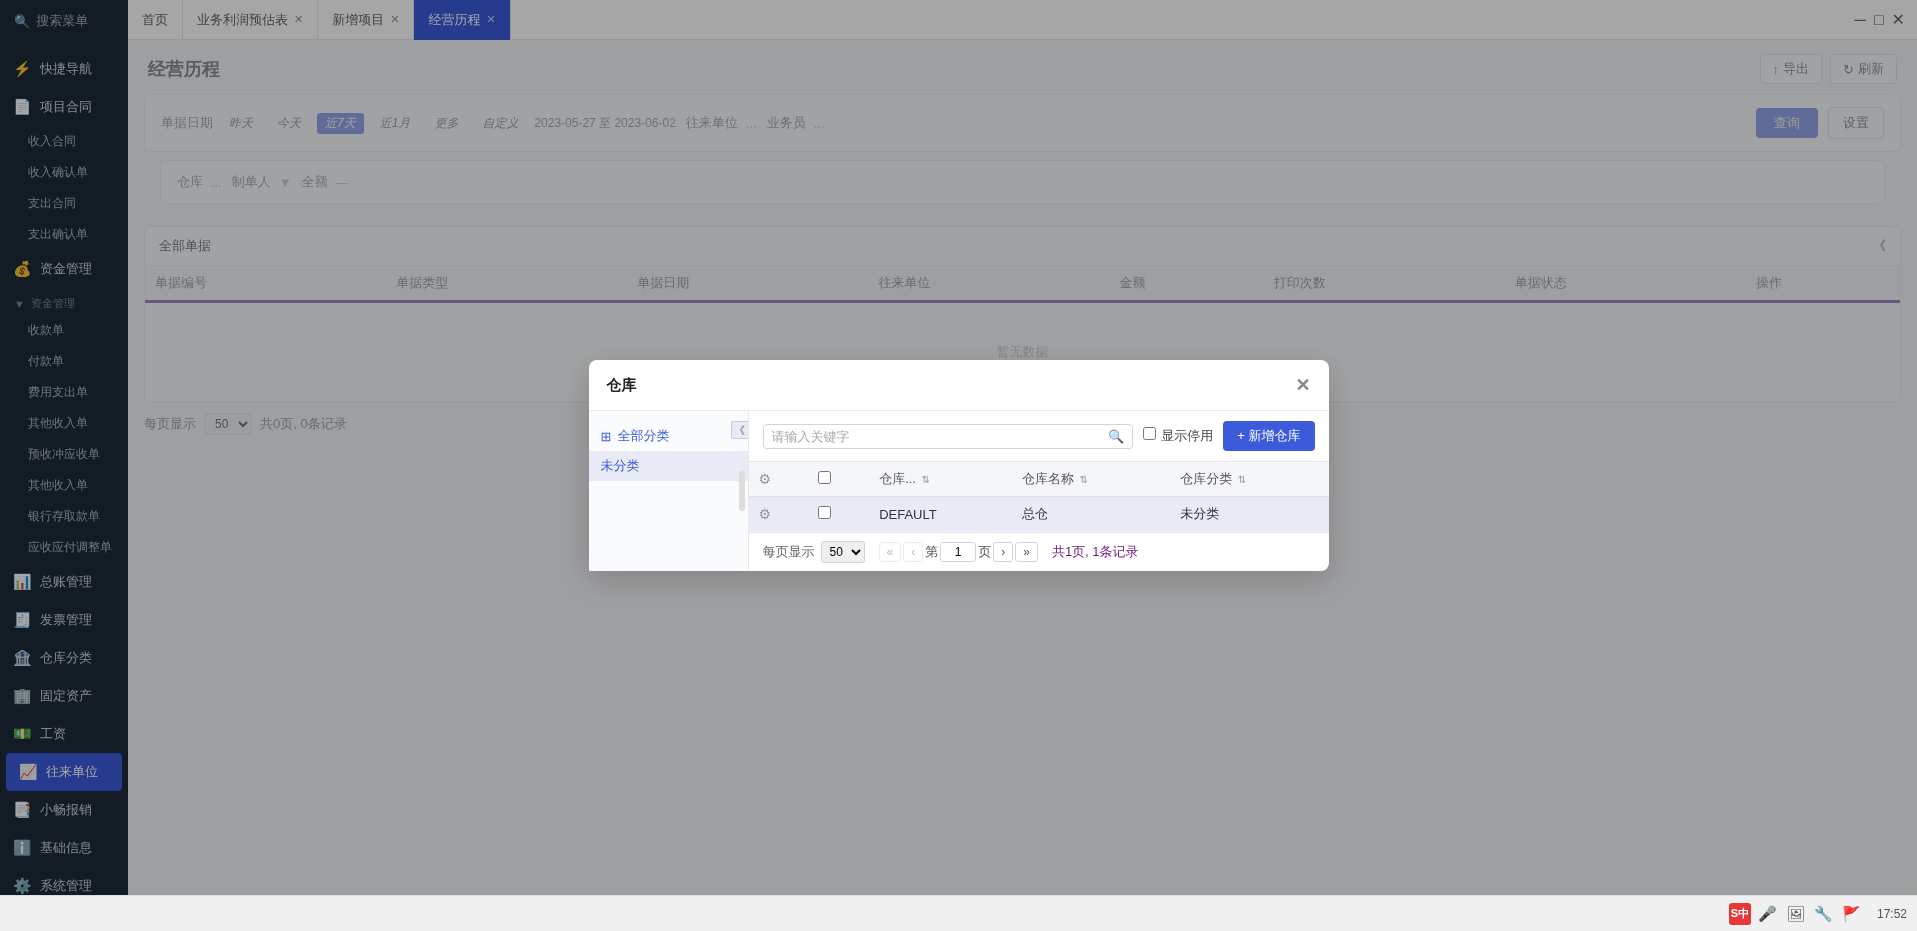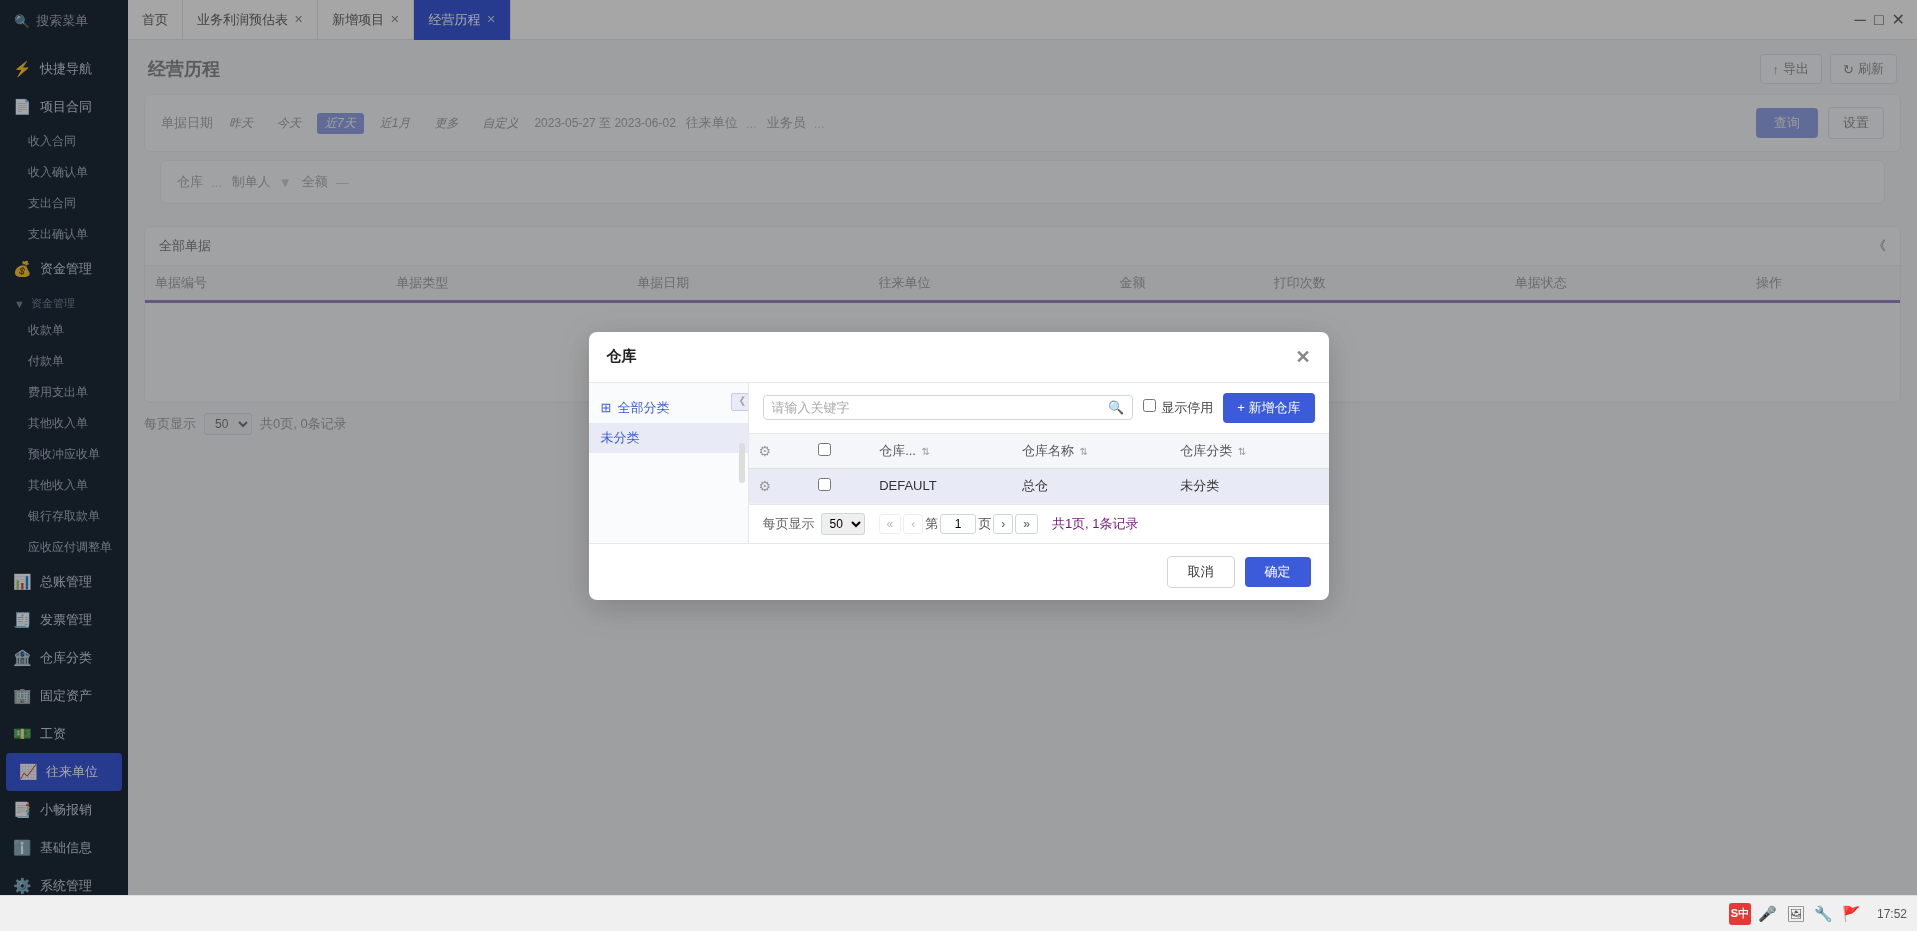--- a/index.html
+++ b/index.html
@@ -475,24 +475,20 @@
             <input type="text" class="page-input" value="1" style="">
             <span>页</span>
             <button class="page-btn">›</button>
             <button class="page-btn">»</button>
           </div>
           <span class="page-info">共1页, 1条记录</span>
         </div>
       </div>
     </div>
 
-    <div class="dialog-footer">
-      <button class="btn-cancel">取消</button>
-      <button class="btn-confirm">确定</button>
-    </div>
   </div>
 </div>
 
 <div class="taskbar">
   <div class="systray">
     <div class="systray-icon" style="background:#e53935; color:#fff; border-radius:3px; font-size:11px; font-weight:bold;">S中</div>
     <div class="systray-icon">🎤</div>
     <div class="systray-icon">🖼</div>
     <div class="systray-icon">🔧</div>
     <div class="systray-icon">🚩</div>

